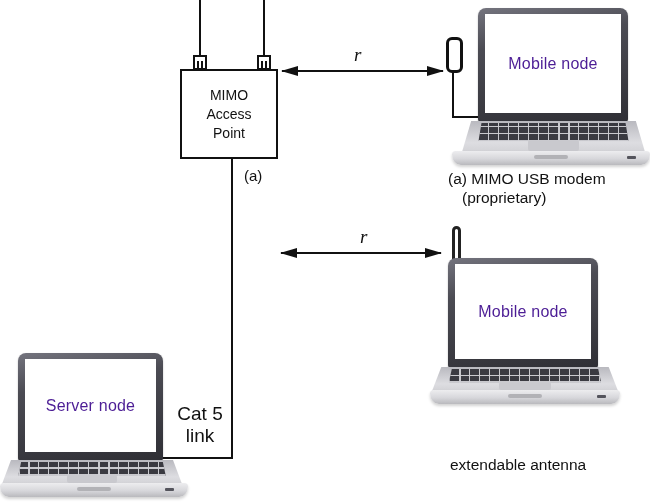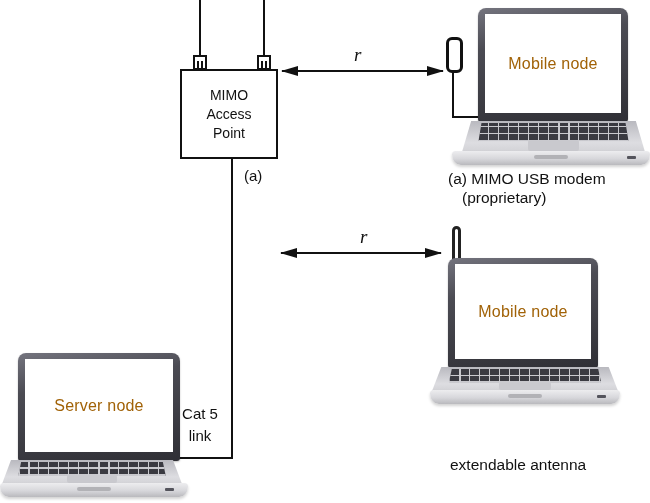--- a/index.html
+++ b/index.html
@@ -75,21 +75,21 @@
     position: absolute;
     background: linear-gradient(170deg, #74747e 0%, #4b4b53 30%, #2f2f35 100%);
     border-radius: 8px 8px 3px 3px;
     padding: 6px 7px 9px 7px;
     box-shadow: 0 1px 2px rgba(0,0,0,.25);
   }
   .lt-display {
     width: 100%; height: 100%; background: #ffffff;
     display: flex; align-items: center; justify-content: center;
   }
-  .lt-label { font-size: 16px; color: #a16207; letter-spacing: .2px; }
+  .lt-label { font-size: 16px; color: #4c1d95; letter-spacing: .2px; }
   .lt-deck {
     position: absolute;
     background: linear-gradient(#b9b9bf, #dddde1 70%, #d2d2d6);
     clip-path: polygon(5% 0, 95% 0, 100% 100%, 0 100%);
   }
   .lt-keys {
     position: absolute; left: 9%; right: 9%; top: 2px; height: 58%;
     clip-path: polygon(2% 0, 98% 0, 100% 100%, 0 100%);
     background:
       repeating-linear-gradient(90deg, rgba(208,208,213,.95) 0 1.5px, transparent 1.5px 10px),
@@ -114,21 +114,21 @@
     position: absolute; right: 14px; top: 5px;
     width: 9px; height: 3px; background: #54545c; border-radius: 1px;
   }
 
   
   .caption { position: absolute; font-size: 15.5px; line-height: 19px; z-index: 2; }
   .caption .indent-a { margin-left: 14px; }
   .caption .indent-b { margin-left: 24px; margin-top: 44px; }
   .cat5-label {
     position: absolute; left: 170px; top: 403px; width: 60px;
-    font-size: 15px; line-height: 22px; text-align: center; z-index: 2;
+    font-size: 19px; line-height: 22px; text-align: center; z-index: 2;
   }
 </style>
 </head>
 <body>
 
 <div class="canvas">
 
   <div class="v-line" style="left:199px; top:0; height:57px;"></div>
   <div class="v-line" style="left:263px; top:0; height:57px;"></div>
   <div class="ant-connector" style="left:193px;">
@@ -201,21 +201,21 @@
       <div class="lt-notch"></div>
       <div class="lt-port"></div>
     </div>
   </div>
 
   <div class="caption" style="left:426px; top:411px;">
     <div class="indent-b">extendable antenna</div>
   </div>
 
   <div class="laptop" style="left:0px; top:348px; width:190px; height:155px;">
-    <div class="lt-screen" style="left:18px; top:5px; width:162px; height:108px;">
+    <div class="lt-screen" style="left:18px; top:5px; width:145px; height:108px;">
       <div class="lt-display">
         <span class="lt-label">Server node</span>
       </div>
     </div>
     <div class="lt-deck" style="left:2px; top:112px; width:180px; height:24px;">
       <div class="lt-keys"></div>
       <div class="lt-trackpad"></div>
     </div>
     <div class="lt-base" style="left:0; top:135px; width:188px; height:14px;">
       <div class="lt-notch"></div>

